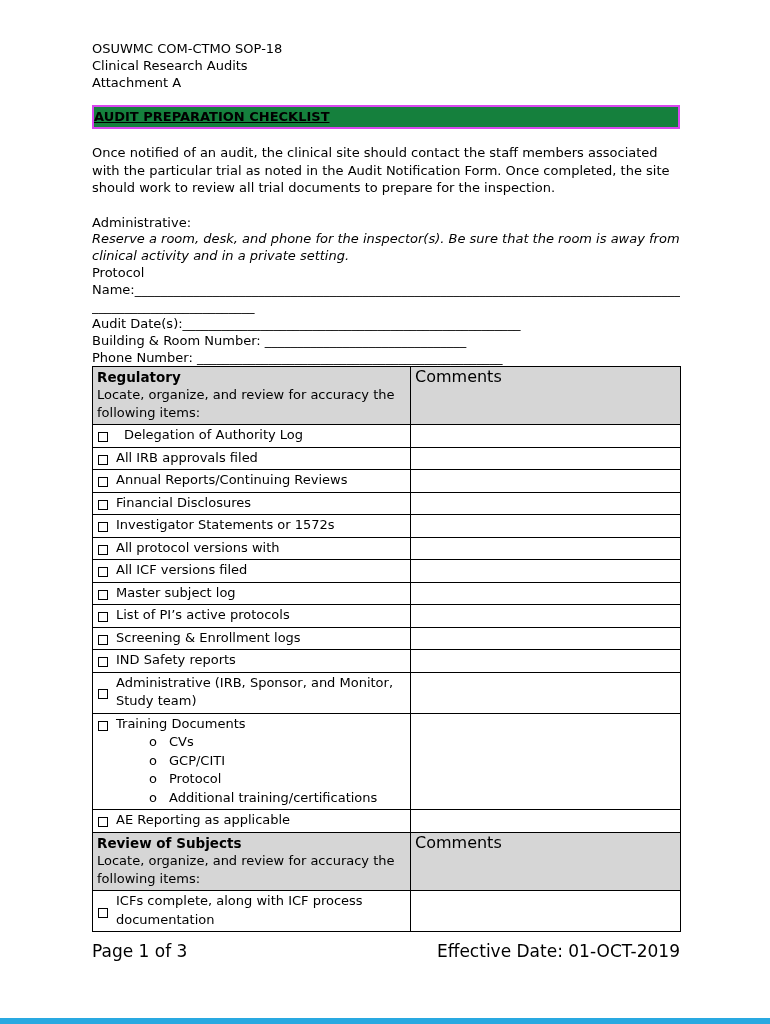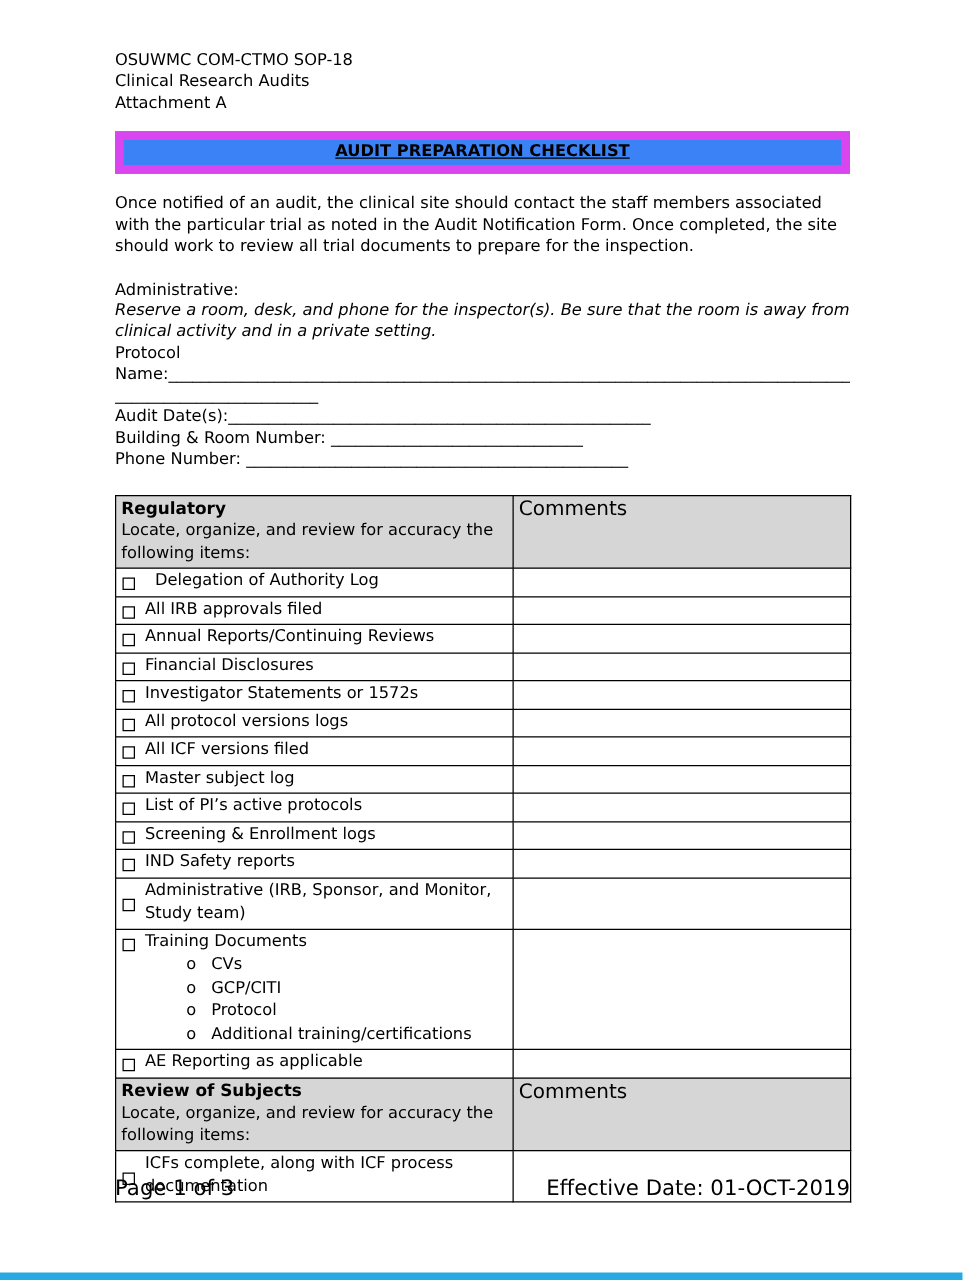--- a/index.html
+++ b/index.html
@@ -13,38 +13,37 @@
   }
   .page {
     position: absolute;
     inset: 0;
     padding: 40px 90px 0 92px;
     font-size: 13px;
   }
   .doc-header div { line-height: 17px; }
   .title-bar {
     margin-top: 14px;
-    background: #3b82f6;
-    border: 7px solid #d946ef;
-    text-align: center;
+    background: #15803d;
+    border: 2px solid #d946ef;
+    text-align: left;
     font-weight: bold;
     padding: 2px 0 3px 0;
   }
   .title-bar span { text-decoration: underline; }
   .intro { margin-top: 15px; line-height: 17.5px; }
   .admin { margin-top: 18px; }
   .admin-heading { font-weight: normal; }
   .admin-note { font-style: italic; line-height: 17px; }
   .field-line {
     line-height: 17px;
     white-space: nowrap;
     overflow: hidden;
   }
   table.checklist {
-    margin-top: 20px;
     border-collapse: collapse;
     width: 588px;
     table-layout: fixed;
     border-radius: 23px;
   }
   col.col-items { width: 318px; }
   col.col-comments { width: 270px; }
   td {
     border: 1px solid #000000;
     vertical-align: top;
@@ -172,21 +171,21 @@
               <span class="checkbox"></span>
               <span class="item-label">Investigator Statements or 1572s</span>
             </div>
           </td>
           <td class="comment-cell"></td>
         </tr>
         <tr>
           <td>
             <div class="item-line">
               <span class="checkbox"></span>
-              <span class="item-label">All protocol versions logs</span>
+              <span class="item-label">All protocol versions with</span>
             </div>
           </td>
           <td class="comment-cell"></td>
         </tr>
         <tr>
           <td>
             <div class="item-line">
               <span class="checkbox"></span>
               <span class="item-label">All ICF versions filed</span>
             </div>

